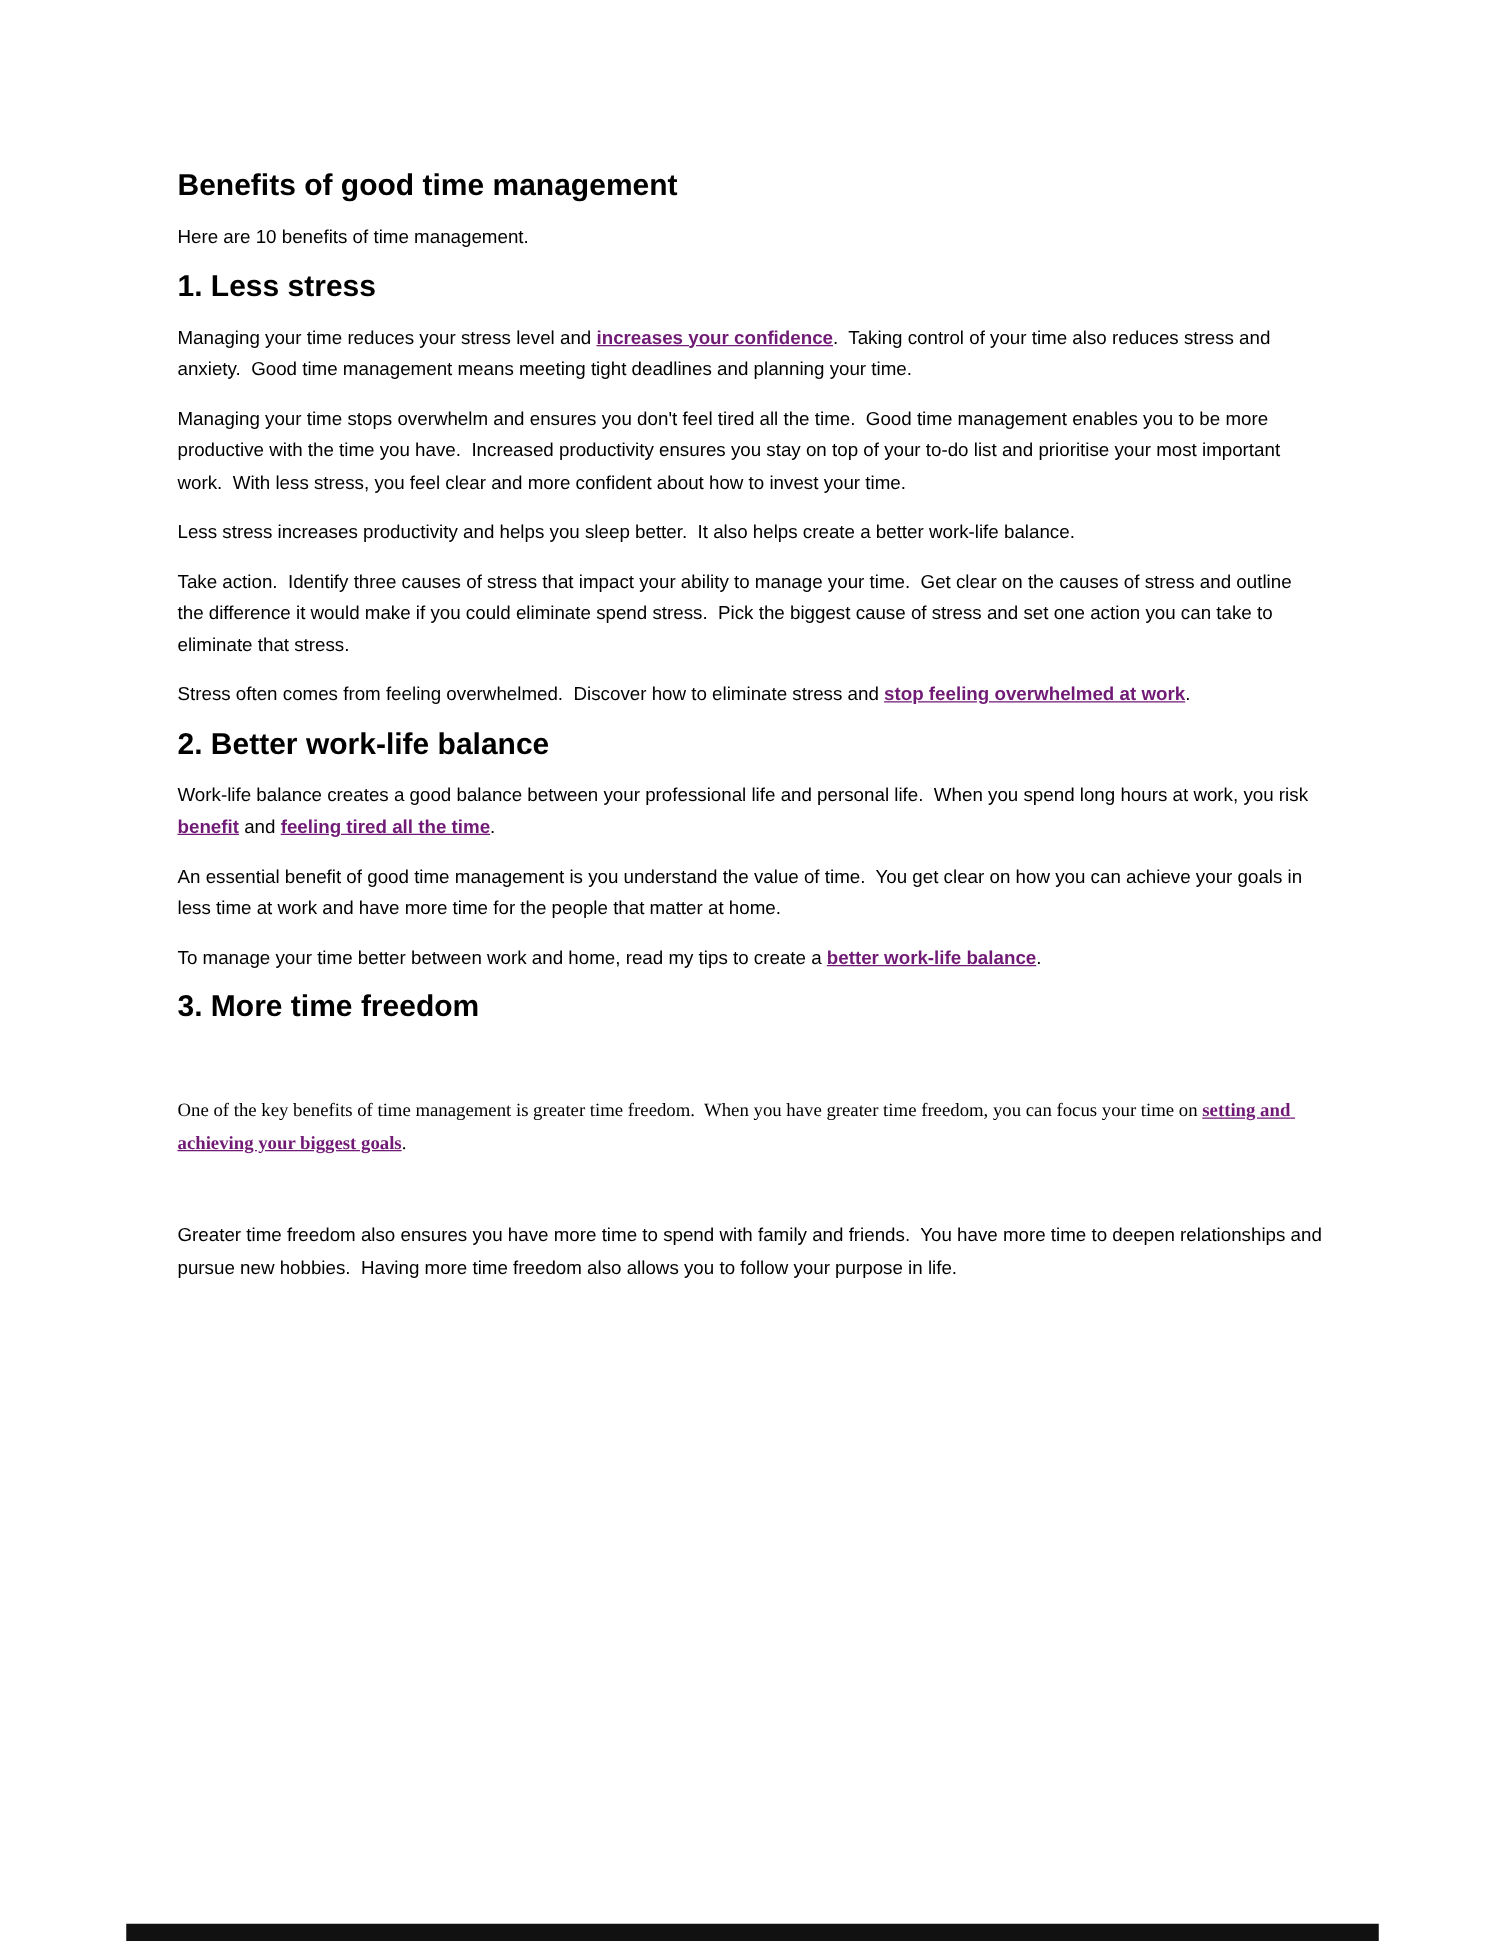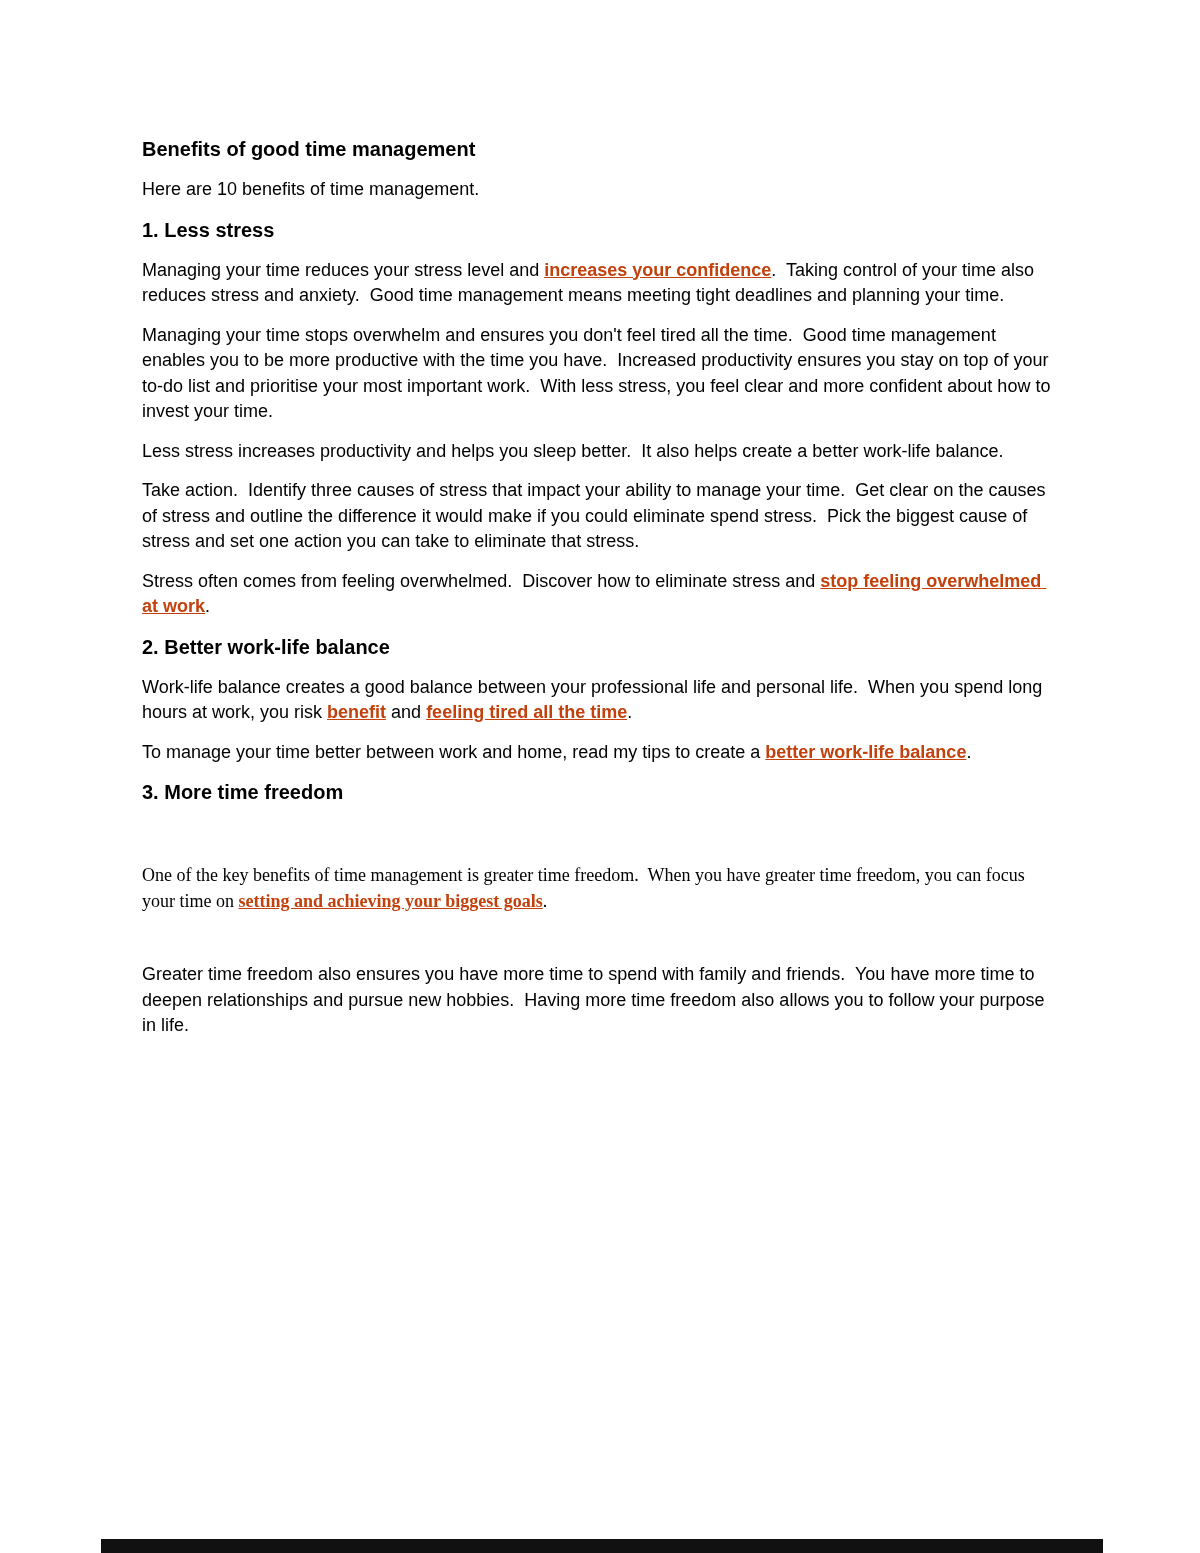--- a/index.html
+++ b/index.html
@@ -12,36 +12,36 @@
     font-family: "Liberation Sans", sans-serif;
     color: #000000;
   }
   .content {
     position: absolute;
     top: 136px;
     left: 142px;
     width: 916px;
   }
   .content h1, .content h2 {
-    font-size: 20px;
+    font-size: 24px;
     line-height: 26px;
     font-weight: bold;
     margin: 0 0 15px 0;
     white-space: pre-wrap;
   }
   .content p {
-    font-size: 18px;
+    font-size: 15px;
     line-height: 25.5px;
     margin: 0 0 14px 0;
     white-space: pre-wrap;
   }
   .link {
     font-weight: bold;
     text-decoration: underline;
-    color: #c2410c;
+    color: #701a75;
     cursor: pointer;
   }
   .sp-lg { margin-top: 58px !important; font-family: Liberation Serif, serif; }
   .sp-md { margin-top: 48px !important; }
   .bottom-bar {
     position: absolute;
     left: 101px;
     width: 1002px;
     height: 14px;
     bottom: 0;
@@ -67,20 +67,21 @@
 
     <p>Take action.  Identify three causes of stress that impact your ability to manage your time.  Get clear on the causes of stress and outline the difference it would make if you could eliminate spend stress.  Pick the biggest cause of stress and set one action you can take to eliminate that stress.</p>
 
     <p><span>Stress often comes from feeling overwhelmed.  Discover how to eliminate stress and </span><a class="link">stop feeling overwhelmed at work</a><span>.</span></p>
 
     <h2>2. Better work-life balance</h2>
 
 
     <p><span>Work-life balance creates a good balance between your professional life and personal life.  When you spend long hours at work, you risk </span><a class="link">benefit</a><span> and </span><a class="link">feeling tired all the time</a><span>.</span></p>
 
+    <p>An essential benefit of good time management is you understand the value of time.  You get clear on how you can achieve your goals in less time at work and have more time for the people that matter at home.</p>
 
     <p><span>To manage your time better between work and home, read my tips to create a </span><a class="link">better work-life balance</a><span>.</span></p>
 
     <h2>3. More time freedom</h2>
 
 
     <p class="sp-lg"><span>One of the key benefits of time management is greater time freedom.  When you have greater time freedom, you can focus your time on </span><a class="link">setting and achieving your biggest goals</a><span>.</span></p>
 
     <p class="sp-md">Greater time freedom also ensures you have more time to spend with family and friends.  You have more time to deepen relationships and pursue new hobbies.  Having more time freedom also allows you to follow your purpose in life.</p>
 

